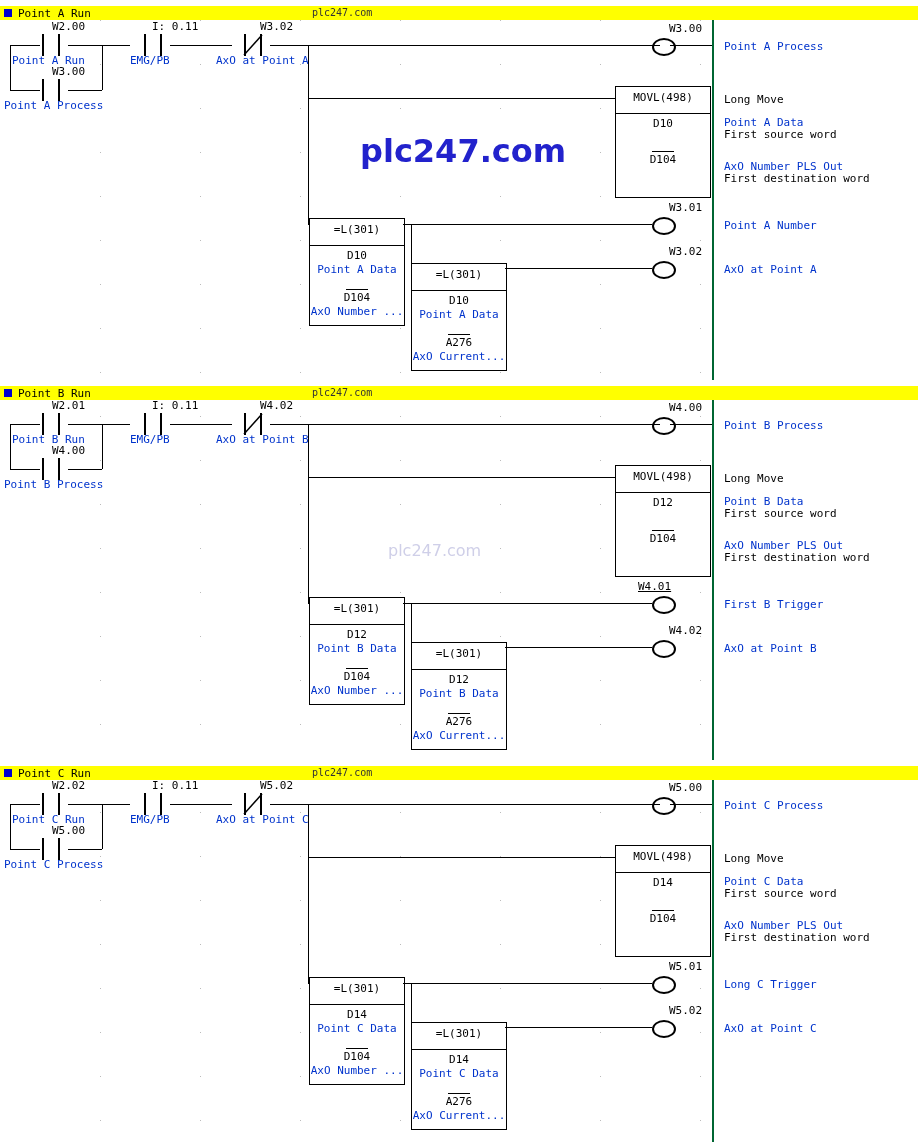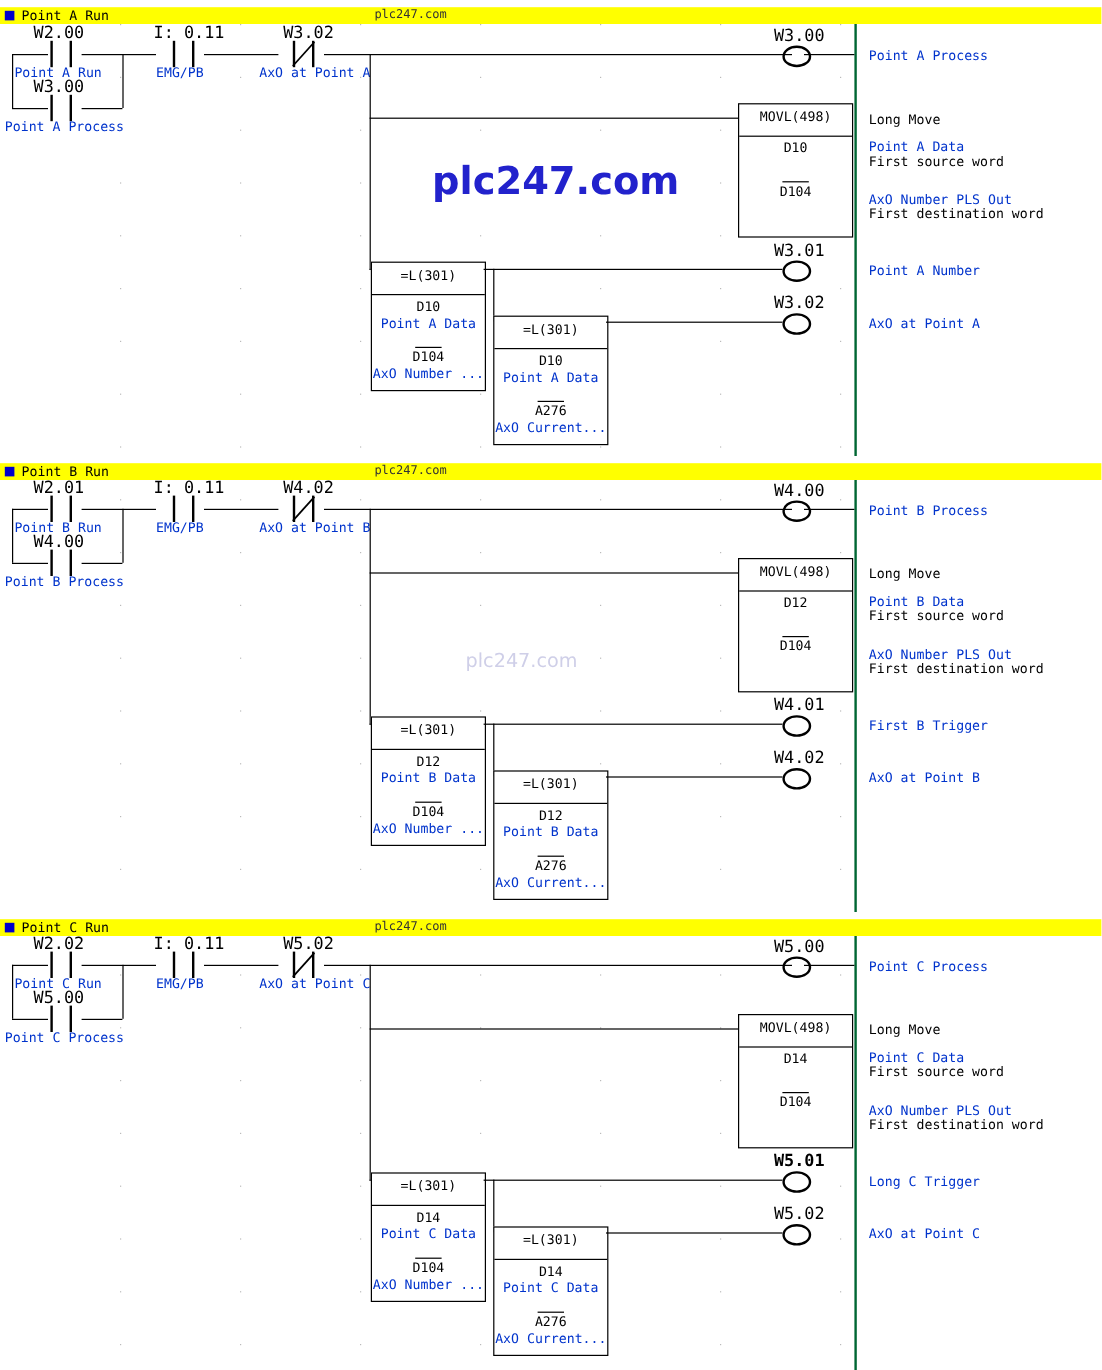--- a/index.html
+++ b/index.html
@@ -18,21 +18,21 @@
   
   .h{position:absolute;height:1px;background:#000;}
   .v{position:absolute;width:1px;background:#000;}
   .rail{position:absolute;width:2px;background:#006633;}
 
   
   .contact{position:absolute;width:26px;height:22px;}
   .contact .b1,.contact .b2{position:absolute;top:0;width:2px;height:22px;background:#000;}
   .contact .b1{left:4px;}
   .contact .b2{left:20px;}
-  .lblA{position:absolute;font-size:14px;color:#000;white-space:nowrap;font-family:"DejaVu Sans Mono",monospace;}
+  .lblA{position:absolute;font-size:11px;color:#000;white-space:nowrap;font-family:"DejaVu Sans Mono",monospace;margin-left:24px;}
   .lblB{position:absolute;font-size:11px;color:#0033cc;white-space:nowrap;font-family:"DejaVu Sans Mono",monospace;}
 
   
   .coil{position:absolute;width:24px;height:16px;}
   .coil .c{position:absolute;left:0;top:0;width:20px;height:14px;border:2px solid #000;border-radius:50%;}
 
   
   .fb{position:absolute;border:1px solid #000;background:#fff;}
   .fbt{position:absolute;left:0;width:100%;text-align:center;font-size:11px;color:#000;font-family:"DejaVu Sans Mono",monospace;}
   .fbsep{position:absolute;left:0;width:100%;height:1px;background:#000;}
@@ -424,21 +424,21 @@
     <div class="opb" style="top:44px;">Point B Data</div>
     <div class="ovr" style="left:36px;top:70px;width:22px;"></div>
     <div class="opn" style="top:72px;">D104</div>
     <div class="opb" style="top:86px;">AxO Number ...</div>
   </div>
 
   <div class="h" style="left:403px;top:603px;width:249px;"></div>
   <div class="coil" style="left:652px;top:596px;">
       <div class="c"></div>
     </div>
-  <div class="lblA" style="left:645px;top:580px;">W4.01</div>
+  <div class="lblA" style="left:614px;top:580px;text-decoration:underline;">W4.01</div>
   <div class="cmtB" style="left:724px;top:598px;">First B Trigger</div>
 
   <div class="v" style="left:411px;top:603px;height:44px;"></div>
   <div class="fb" style="left:411px;top:642px;width:94px;height:106px;">
     <div class="fbt" style="top:4px;">=L(301)</div>
     <div class="fbsep" style="top:26px;"></div>
     <div class="opn" style="top:30px;">D12</div>
     <div class="opb" style="top:44px;">Point B Data</div>
     <div class="ovr" style="left:36px;top:70px;width:22px;"></div>
     <div class="opn" style="top:72px;">A276</div>
@@ -530,21 +530,21 @@
     <div class="opb" style="top:44px;">Point C Data</div>
     <div class="ovr" style="left:36px;top:70px;width:22px;"></div>
     <div class="opn" style="top:72px;">D104</div>
     <div class="opb" style="top:86px;">AxO Number ...</div>
   </div>
 
   <div class="h" style="left:403px;top:983px;width:249px;"></div>
   <div class="coil" style="left:652px;top:976px;">
       <div class="c"></div>
     </div>
-  <div class="lblA" style="left:645px;top:960px;font-weight:bold;">W5.01</div>
+  <div class="lblA" style="left:645px;top:960px;">W5.01</div>
   <div class="cmtB" style="left:724px;top:978px;">Long C Trigger</div>
 
   <div class="v" style="left:411px;top:983px;height:44px;"></div>
   <div class="fb" style="left:411px;top:1022px;width:94px;height:106px;">
     <div class="fbt" style="top:4px;">=L(301)</div>
     <div class="fbsep" style="top:26px;"></div>
     <div class="opn" style="top:30px;">D14</div>
     <div class="opb" style="top:44px;">Point C Data</div>
     <div class="ovr" style="left:36px;top:70px;width:22px;"></div>
     <div class="opn" style="top:72px;">A276</div>

